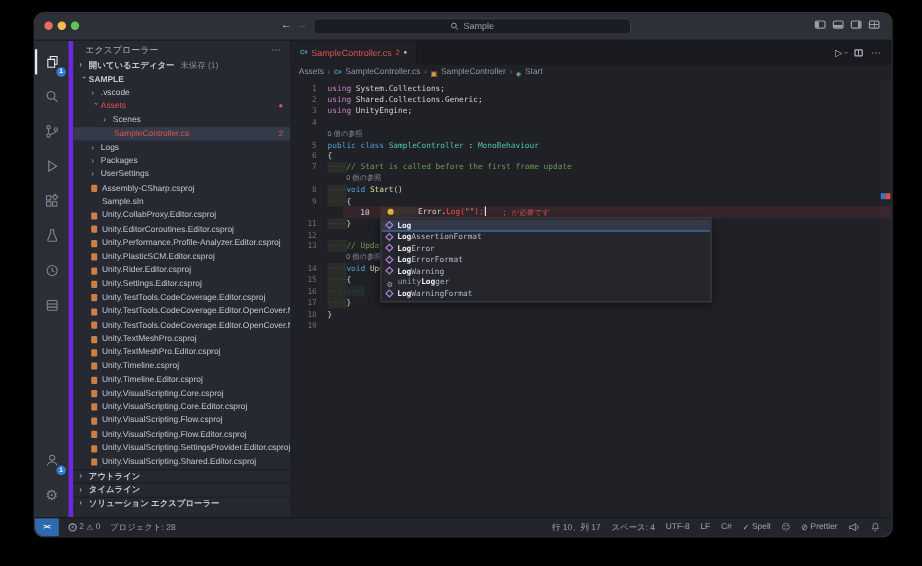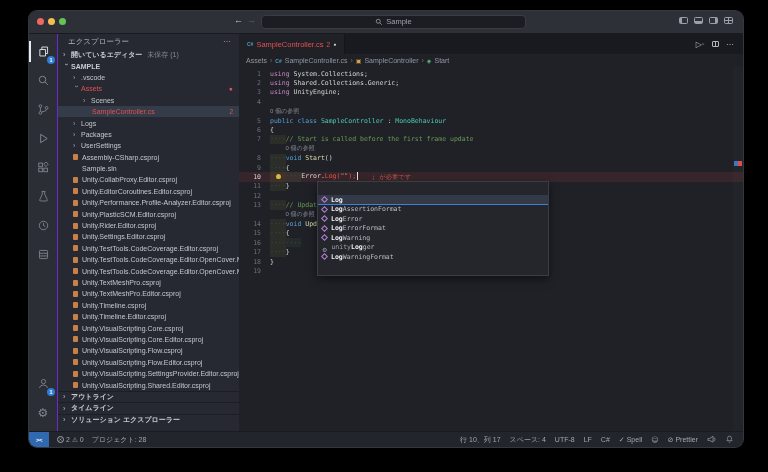--- a/index.html
+++ b/index.html
@@ -30,21 +30,21 @@
   .activitybar{width:28px;background:#2c2e35;flex:none;display:flex;flex-direction:column;align-items:center;padding-top:3px;box-sizing:border-box;}
   .ab-item{width:28px;height:29px;display:flex;align-items:center;justify-content:center;color:#80858f;position:relative;}
   .ab-item.active{color:#e8ebf0;}
   .ab-item.active::before{content:"";position:absolute;left:0;top:4px;bottom:4px;width:1.5px;background:#e8ebf0;}
   .ab-item svg{display:block}
   .badge{position:absolute;right:2px;bottom:2px;min-width:8px;height:8px;border-radius:5px;background:#2f7cd6;
     color:#fff;font-size:5.5px;line-height:8px;text-align:center;font-weight:bold;}
   .ab-spacer{flex:1}
   .gearglyph{font-size:12px;line-height:12px}
   
-  .sidebar{width:181px;background:#262832;flex:none;display:flex;flex-direction:column;overflow:hidden;border-left:1px solid #6d28d9;}
+  .sidebar{width:181px;background:#262832;flex:none;display:flex;flex-direction:column;overflow:hidden;border-left:4px solid #6d28d9;}
   .sb-header{height:15px;flex:none;display:flex;align-items:center;padding:0 8px 0 10px;color:#aeb4bd;font-size:7.5px;}
   .sb-header .more{margin-left:auto;color:#9ba0a9;font-size:8px;cursor:default}
   .tree{flex:1;overflow:hidden;}
   .trow{height:11.4px;display:flex;align-items:center;font-size:7px;color:#c3c8d0;padding-left:5px;white-space:nowrap;overflow:hidden;position:relative;box-sizing:border-box;}
   .trow[data-lvl="1"]{padding-left:15px}
   .trow[data-lvl="2"]{padding-left:25px}
   .trow[data-k="header"],.trow[data-k="root"]{font-weight:bold;color:#c6cbd3;}
   .trow[data-sep]{border-top:1px solid #1c1e24;}
   .trow[data-variant~="error"] .tlabel,.trow[data-variant~="error"] .tbadge{color:#e05252;}
   .trow[data-variant~="selected"]{background:#353c49;}
@@ -76,21 +76,21 @@
   .bcsep{color:#696e78;font-size:7px;}
   .clsico{color:#d8a14a;font-size:6px;}
   .mico{color:#6abf7a;font-size:6px;}
   
   .codearea{flex:1;position:relative;padding-top:2px;overflow:hidden;font-family:"DejaVu Sans Mono","Liberation Mono",monospace;}
   .crow{height:9.4px;display:flex;align-items:center;white-space:pre;font-size:6.5px;position:relative;}
   .ln{width:22px;flex:none;text-align:right;color:#6b7077;font-size:6.5px;}
   .code{margin-left:9px;}
   .crow[data-k="c"][data-ind]::before{content:"";position:absolute;left:31px;top:0;bottom:0;width:15.6px;background:rgba(255,255,70,.055);}
   .crow[data-k="c"][data-ind="2"]::after{content:"";position:absolute;left:46.6px;top:0;bottom:0;width:15.6px;background:rgba(120,255,120,.05);}
-  .crow[data-err]{background:rgba(222,70,70,.12);}
+  .crow[data-err]{background:rgba(222,70,70,.12);margin-left:44px;}
   .crow[data-err] .ln{color:#d0d4da;}
   .bulb{display:none;}
   .crow[data-err] .bulb{display:block;position:absolute;left:37px;top:2px;width:4.5px;height:5px;background:#d9b83c;border-radius:50% 50% 40% 40%;}
   .lens{color:#878d97;font-size:6px;margin-left:9px;font-family:"Liberation Sans",sans-serif;}
   .lens:empty{display:none}
   .crow[data-ind="1"] .lens{margin-left:24.6px;}
   [data-tt="kw"]{color:#569cd6}
   [data-tt="kw2"]{color:#c586c0}
   [data-tt="cls"]{color:#4ec9b0}
   [data-tt="fn"]{color:#dcdcaa}
@@ -99,22 +99,22 @@
   [data-tt="pl"]{color:#d4d4d4}
   [data-tt="ws"]{color:#3f434e}
   [data-tt="err"]{color:#e8524a}
   [data-tt="errmsg"]{color:#c4504e;padding-left:14px;font-size:6.3px;}
   [data-tt="cursor"]{display:inline-block;width:1px;height:7.5px;background:#dfe3e8;vertical-align:-1.2px;margin-left:.5px;}
   
   .ruler{position:absolute;right:0;top:33px;bottom:0;width:10px;background:rgba(255,255,255,.015);}
   .mk-cursor{position:absolute;left:1px;top:94px;width:3.5px;height:5px;background:#3e74c2;}
   .mk-err{position:absolute;right:1px;top:94px;width:4px;height:5px;background:#d84f4f;}
   
-  .suggest{position:absolute;left:288px;top:170px;width:232px;background:#25262c;border:1px solid #3c3d42;
-    box-shadow:0 3px 8px rgba(0,0,0,.5);z-index:5;padding:13px 0;box-sizing:border-box;}
+  .suggest{position:absolute;left:288px;top:170px;width:276px;background:#25262c;border:1px solid #3c3d42;
+    box-shadow:0 3px 8px rgba(0,0,0,.5);z-index:5;padding:1px 0;box-sizing:border-box;}
   .pi{height:9.5px;display:flex;align-items:center;padding-left:4px;gap:4px;}
   .pi[data-sel]{background:#343947;box-shadow:inset 0 -1px #3f7fd4;}
   .pico{width:5px;height:5px;border:1px solid #b180d7;transform:rotate(45deg);flex:none;box-sizing:border-box;}
   .pi[data-icon="wrench"] .pico{border:0;transform:none;width:auto;height:auto;}
   .pi[data-icon="wrench"] .pico::after{content:"⚙";color:#9aa0b4;font-size:6px;font-family:"DejaVu Sans",sans-serif;}
   .pt{font-family:"DejaVu Sans Mono","Liberation Mono",monospace;font-size:6.5px;white-space:pre;}
   .pp{color:#9ba1ab}.pm{color:#eef1f6;font-weight:bold}.pr{color:#b6bcc6}
   
   .statusbar{height:15px;flex:none;background:#23252c;border-top:1px solid #1a1b20;display:flex;align-items:center;
     font-size:7px;color:#a0a6af;}

